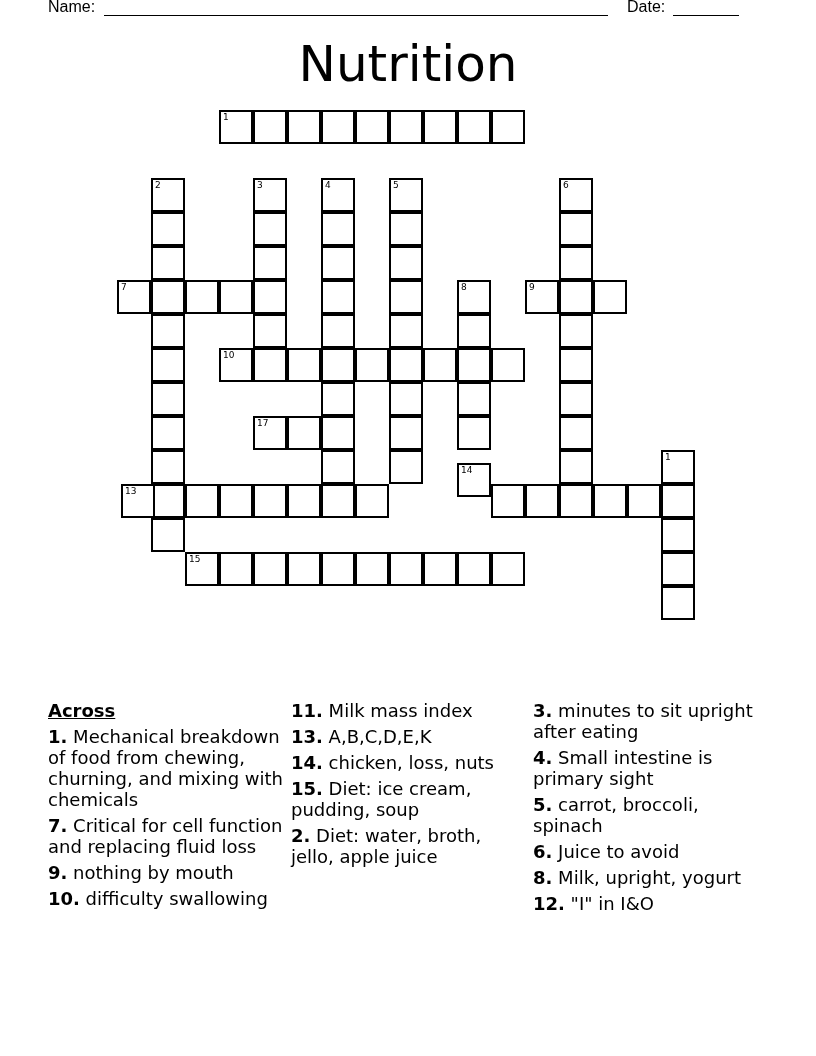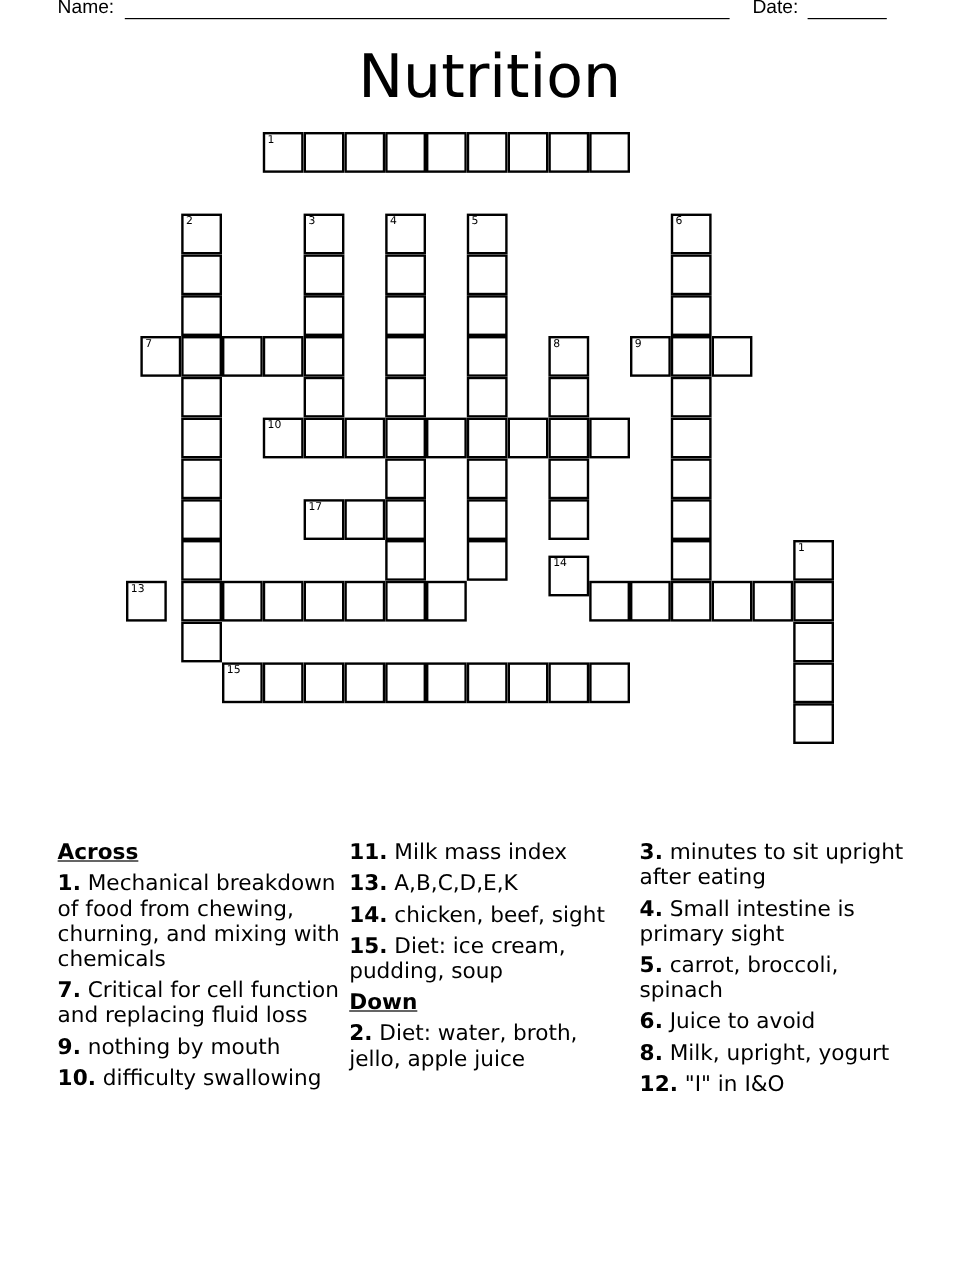--- a/index.html
+++ b/index.html
@@ -144,21 +144,21 @@
       <span class="num">17</span>
     </div>
     <div class="cell" style="left: 288px; top: 417px;"></div>
     <div class="cell" style="left: 662px; top: 451px;">
       <span class="num">1</span>
     </div>
     <div class="cell" style="left: 662px; top: 485px;"></div>
     <div class="cell" style="left: 662px; top: 519px;"></div>
     <div class="cell" style="left: 662px; top: 553px;"></div>
     <div class="cell" style="left: 662px; top: 587px;"></div>
-    <div class="cell" style="left: 106px; top: 485px;">
+    <div class="cell" style="left: 122px; top: 485px;">
       <span class="num">13</span>
     </div>
     <div class="cell" style="left: 186px; top: 485px;"></div>
     <div class="cell" style="left: 220px; top: 485px;"></div>
     <div class="cell" style="left: 254px; top: 485px;"></div>
     <div class="cell" style="left: 288px; top: 485px;"></div>
     <div class="cell" style="left: 356px; top: 485px;"></div>
     <div class="cell" style="left: 458px; top: 464px;">
       <span class="num">14</span>
     </div>
@@ -184,23 +184,22 @@
   <div class="col col1">
     <div class="section-head">Across</div>
     <div class="clue"><span class="cnum">1.</span><span> Mechanical breakdown of food from chewing, churning, and mixing with chemicals</span></div>
     <div class="clue"><span class="cnum">7.</span><span> Critical for cell function and replacing fluid loss</span></div>
     <div class="clue"><span class="cnum">9.</span><span> nothing by mouth</span></div>
     <div class="clue"><span class="cnum">10.</span><span> difficulty swallowing</span></div>
   </div>
   <div class="col col2">
     <div class="clue"><span class="cnum">11.</span><span> Milk mass index</span></div>
     <div class="clue"><span class="cnum">13.</span><span> A,B,C,D,E,K</span></div>
-    <div class="clue"><span class="cnum">14.</span><span> chicken, beef, sight</span></div>
+    <div class="clue"><span class="cnum">14.</span><span> chicken, loss, nuts</span></div>
     <div class="clue"><span class="cnum">15.</span><span> Diet: ice cream, pudding, soup</span></div>
-    <div class="section-head">Down</div>
     <div class="clue"><span class="cnum">2.</span><span> Diet: water, broth, jello, apple juice</span></div>
   </div>
   <div class="col col3">
     <div class="clue"><span class="cnum">3.</span><span> minutes to sit upright after eating</span></div>
     <div class="clue"><span class="cnum">4.</span><span> Small intestine is primary sight</span></div>
     <div class="clue"><span class="cnum">5.</span><span> carrot, broccoli, spinach</span></div>
     <div class="clue"><span class="cnum">6.</span><span> Juice to avoid</span></div>
     <div class="clue"><span class="cnum">8.</span><span> Milk, upright, yogurt</span></div>
     <div class="clue"><span class="cnum">12.</span><span> "I" in I&amp;O</span></div>
   </div>

